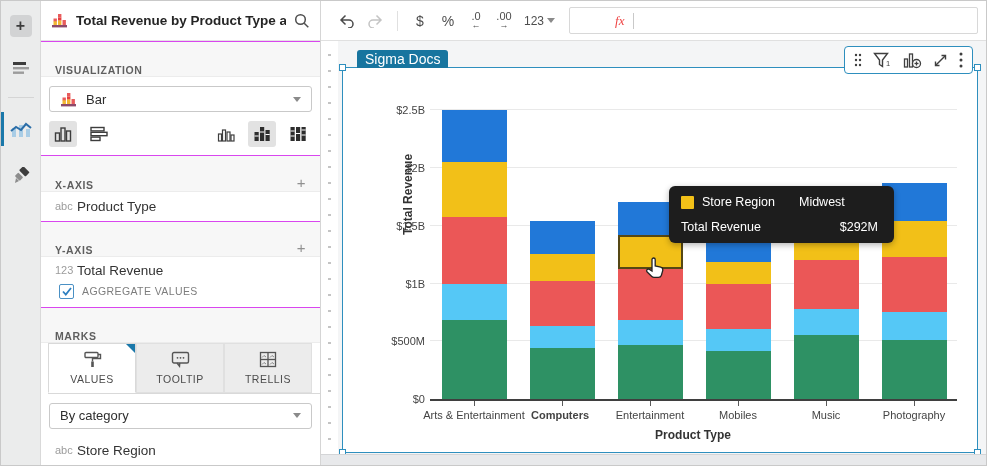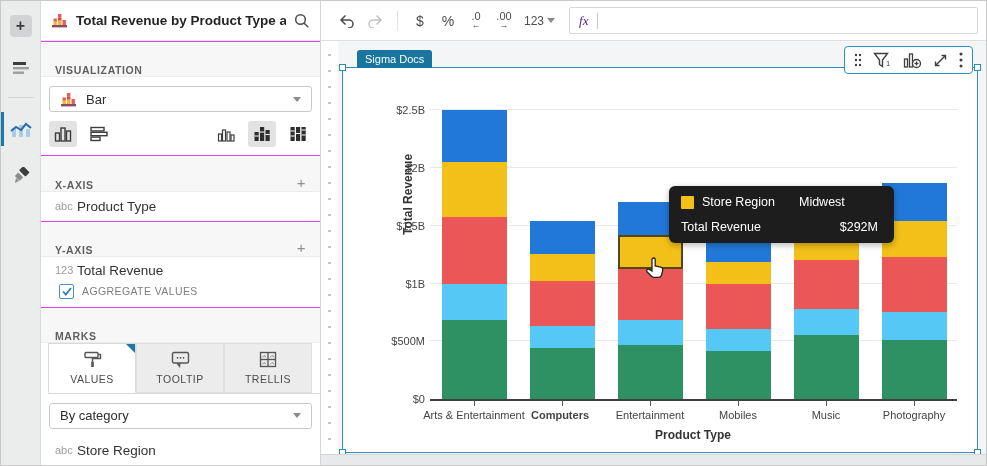--- a/index.html
+++ b/index.html
@@ -39,29 +39,29 @@
   
   .main { flex:1; display:flex; flex-direction:column; min-width:0; }
   .toolbar { height:40px; background:#fff; border-bottom:1px solid #e0e0e0; display:flex; align-items:center; padding:0 8px 0 14px; gap:4px; flex-shrink:0; }
   .tb-btn { height:26px; min-width:24px; padding:0 4px; display:flex; align-items:center; justify-content:center; color:#4d4d4d; cursor:pointer; border-radius:3px; font-size:14px; }
   .tb-btn.disabled { color:#c0c0c0; }
   .tb-sep { width:1px; height:20px; background:#e0e0e0; margin:0 6px; }
   .dec { display:flex; flex-direction:column; align-items:center; line-height:1; font-size:11px; color:#4d4d4d; }
   .dec .arr { font-size:9px; margin-top:-1px; }
   .numfmt { display:flex; align-items:center; gap:3px; font-size:12px; color:#4d4d4d; }
   .fx-box { flex:1; height:27px; border:1px solid #d8d8d8; border-radius:2px; background:#fff; display:flex; align-items:center; padding:0 9px; gap:9px; margin-left:6px; }
-  .fx-label { font-size:13px; font-style:italic; font-family:"Liberation Serif", serif; color:#4c1d95; }
+  .fx-label { font-size:13px; font-style:italic; font-family:"Liberation Serif", serif; color:#ef4444;margin-left:36px; }
   .fx-cursor { width:1px; height:16px; background:#c9c9c9; }
 
   .canvas { flex:1; position:relative; background:#f4f5f6; display:flex; min-height:0; }
   .dots-strip { width:17px; background:#fff; background-image:radial-gradient(circle, #c4c4c4 1.2px, transparent 1.4px); background-size:17px 16px; background-position:center 6px; background-repeat:repeat-y; flex-shrink:0; }
   .page { position:relative; flex:1; }
   .bottom-strip { position:absolute; left:0; right:0; bottom:0; height:11px; background:#e8e9eb; border-top:1px solid #d4d5d7; z-index:5; }
 
-  .sigma-tag { position:absolute; left:19px; top:9px; height:18px; background:#17759f; color:#fff; font-size:11px; display:flex; align-items:center; padding:0 8px; border-radius:3px 3px 0 0; z-index:3;text-align:right; }
+  .sigma-tag { position:absolute; left:19px; top:9px; height:18px; background:#17759f; color:#fff; font-size:14px; display:flex; align-items:center; padding:0 8px; border-radius:3px 3px 0 0; z-index:3;text-align:right; }
   .element { position:absolute; left:4px; top:26px; width:636px; height:386px; background:#fff; border:1px solid #2e8fbe; z-index:2; }
   .handle { position:absolute; width:7px; height:7px; background:#fff; border:1.5px solid #2e8fbe; z-index:4; }
 
   
   .plot { position:absolute; left:87px; top:30px; width:527px; height:303px; }
   .baseline { position:absolute; left:0; right:0; bottom:0; height:2px; background:#3f3f3f; }
   .gridline { position:absolute; left:0; right:0; height:1px; background:#e9e9e9; }
   .bar { position:absolute; bottom:2px; width:65px; display:flex; flex-direction:column-reverse; }
   .seg { width:100%; }
   .seg.hl { box-shadow:inset 0 0 0 2px rgba(45,40,20,.8); }

